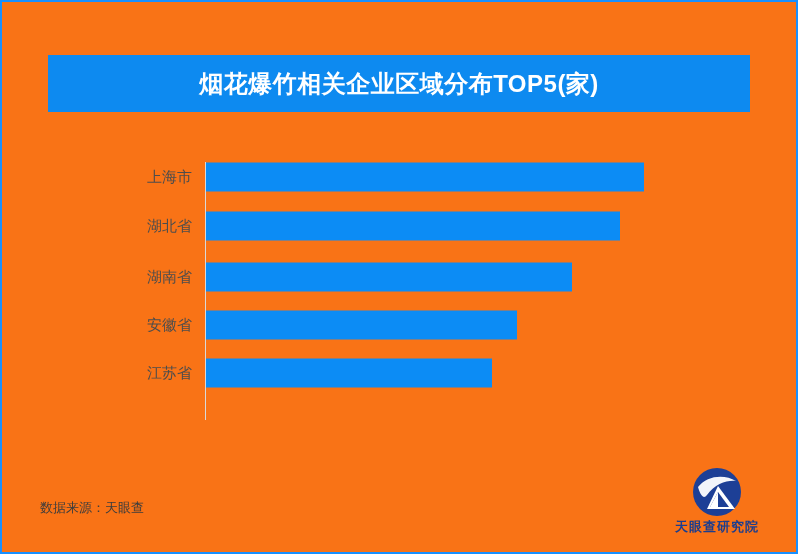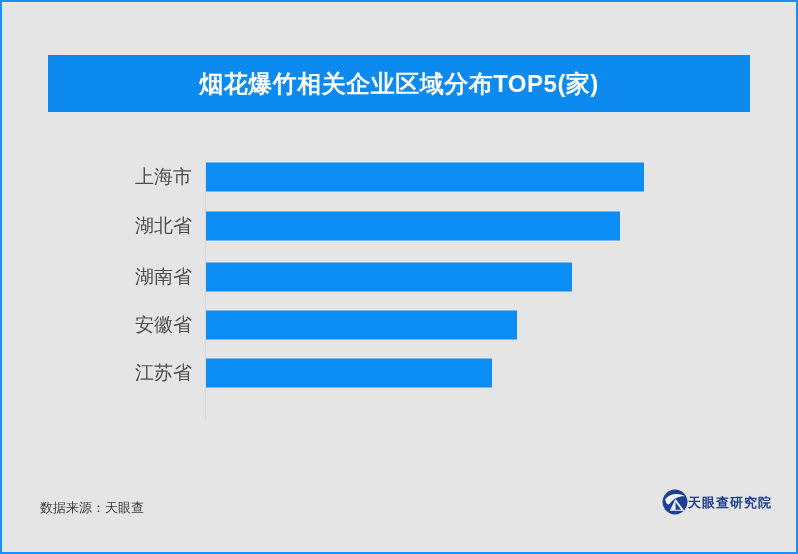--- a/index.html
+++ b/index.html
@@ -10,21 +10,21 @@
     width: 798px;
     height: 554px;
     background: #ffffff;
     font-family: "Liberation Sans", "DejaVu Sans", sans-serif;
     overflow: hidden;
   }
   #canvas {
     position: relative;
     width: 798px;
     height: 554px;
-    background: #e5e5e5;
+    background: #f97316;
     box-sizing: border-box;
     border: 2px solid #1890ff;
     overflow: hidden;
   }
   
   #title-banner {
     position: absolute;
     left: 46px;
     top: 53px;
     width: 702px;
@@ -62,21 +62,21 @@
     position: absolute;
     left: 0;
     height: 46px;
     width: 100%;
   }
   .bar-label {
     position: absolute;
     right: 608px; 
     top: 50%;
     transform: translateY(-50%);
-    font-size: 19px;
+    font-size: 15px;
     color: #4d4d4d;
     white-space: nowrap;
     text-align: right;
   }
   .bar-track {
     position: absolute;
     left: 204px;
     top: 50%;
     transform: translateY(-50%);
     height: 29px;
@@ -94,21 +94,21 @@
     color: #3d3d3d;
     white-space: nowrap;
   }
   #logo-block {
     position: absolute;
     left: 660px;
     top: 465px;
     width: 110px;
     height: 70px;
     display: flex;
-    flex-direction: row;
+    flex-direction: column;
     align-items: center;
     justify-content: flex-start;
   }
   #logo-mark {
     width: 50px;
     height: 50px;
     display: block;
   }
   #logo-text {
     margin-top: 1px;

